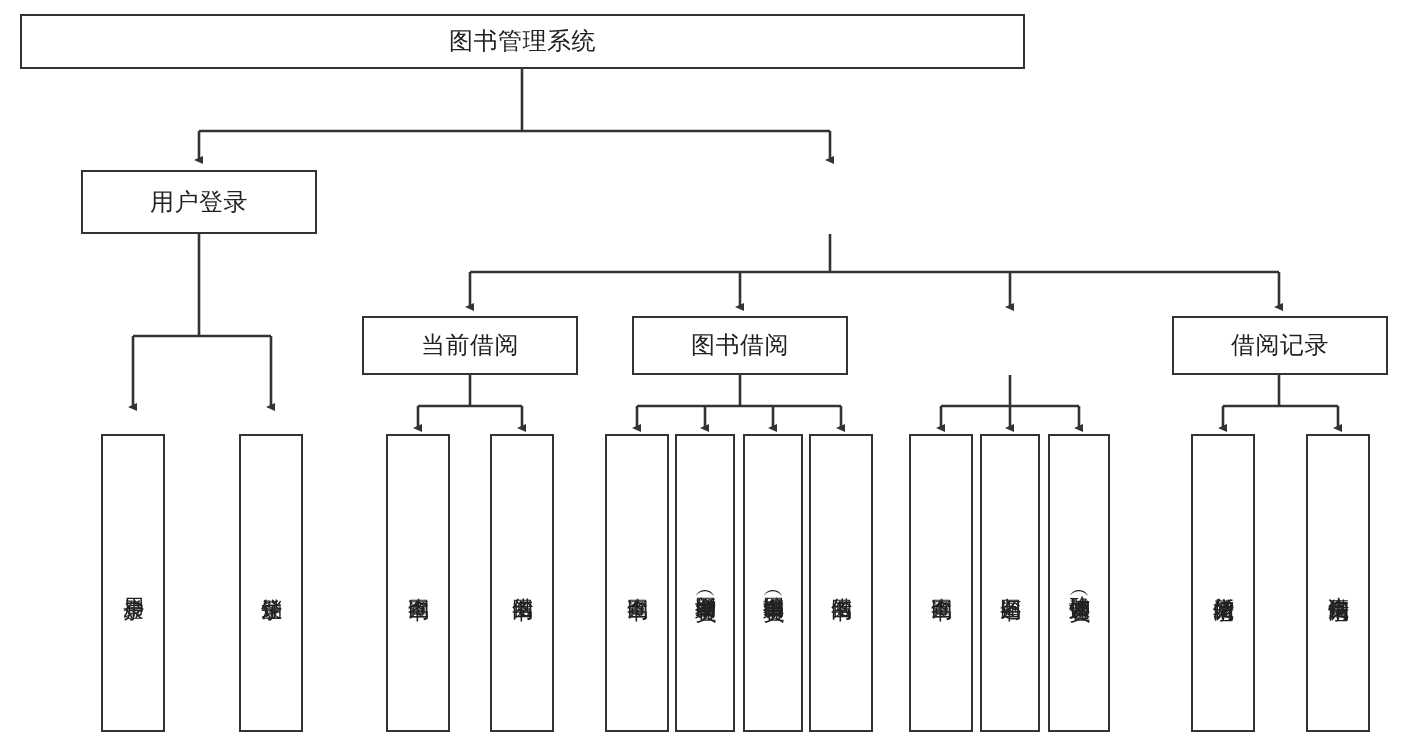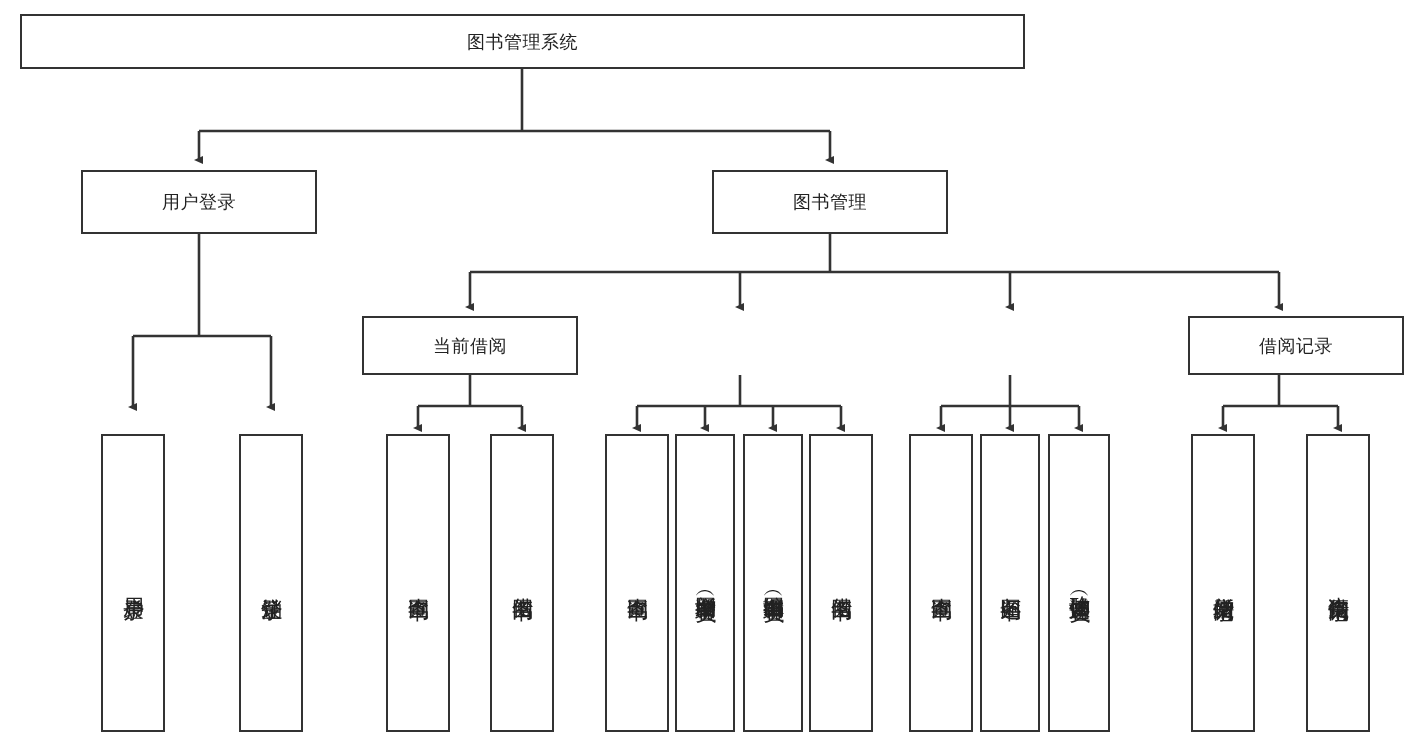--- a/index.html
+++ b/index.html
@@ -27,21 +27,21 @@
     position: absolute;
     box-sizing: border-box;
     border: 2px solid #333333;
     background: #ffffff;
     display: flex;
     align-items: center;
     justify-content: center;
     color: #222222;
   }
   .node.horiz .label {
-    font-size: 18px;
+    font-size: 24px;
     line-height: 1.1;
     letter-spacing: 0.5px;
     white-space: nowrap;
   }
   .node.vert {
     align-items: center;
     justify-content: center;
   }
   .node.vert .label {
     writing-mode: vertical-rl;
@@ -116,28 +116,28 @@
     </g>
   </svg>
 
   <div class="node horiz" style="left:20px; top:14px; width:1005px; height:55px;">
     <span class="label">图书管理系统</span>
   </div>
 
   <div class="node horiz" style="left:81px; top:170px; width:236px; height:64px;">
     <span class="label">用户登录</span>
   </div>
-  <div class="node horiz" style="left:712px; top:170px; width:236px; height:64px;">
-    <span class="label">图书管理</span>
-  </div>
 
   <div class="node horiz" style="left:362px; top:316px; width:216px; height:59px;">
     <span class="label">当前借阅</span>
   </div>
-  <div class="node horiz" style="left:1172px; top:316px; width:216px; height:59px;margin-left:16px;">
+  <div class="node horiz" style="left:632px; top:316px; width:216px; height:59px;">
+    <span class="label">图书借阅</span>
+  </div>
+  <div class="node horiz" style="left:1172px; top:316px; width:216px; height:59px;">
     <span class="label">借阅记录</span>
   </div>
 
   <div class="node vert" style="left:101px; top:434px; width:64px; height:298px;">
     <span class="label">用户登录</span>
   </div>
   <div class="node vert" style="left:239px; top:434px; width:64px; height:298px;">
     <span class="label">注销登录</span>
   </div>
 

